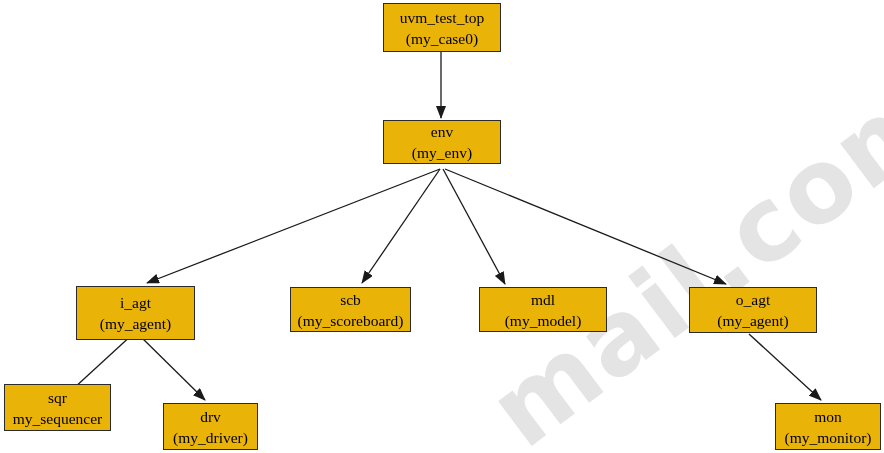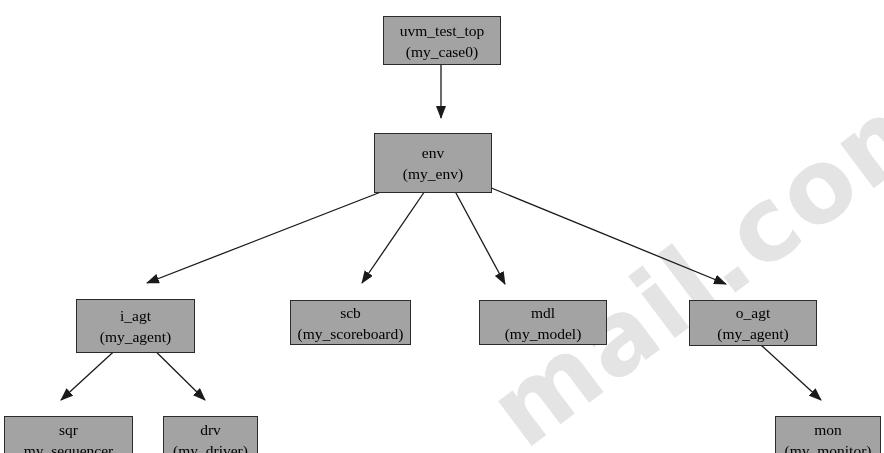--- a/index.html
+++ b/index.html
@@ -35,30 +35,29 @@
   }
   svg.edges {
     position: absolute;
     left: 0;
     top: 0;
     z-index: 1;
   }
   .node {
     position: absolute;
     box-sizing: border-box;
-    background: #a3a3a3;
+    background: #eab308;
     border: 1.5px solid #2b2b2b;
     display: flex;
     flex-direction: column;
     align-items: center;
     justify-content: center;
     text-align: right;
     z-index: 2;
     color: #000000;
-    margin-top: 13px;
   }
   .node .l1, .node .l2 {
     font-size: 15.5px;
     line-height: 21px;
     white-space: nowrap;
   }
 </style>
 </head>
 <body>
 
@@ -80,21 +79,21 @@
     <line x1="134" y1="333" x2="61" y2="400" stroke="#1a1a1a" stroke-width="1.3" marker-end="url(#arrow)"></line>
     <line x1="137" y1="333" x2="205" y2="400" stroke="#1a1a1a" stroke-width="1.3" marker-end="url(#arrow)"></line>
     <line x1="749" y1="334" x2="821" y2="400" stroke="#1a1a1a" stroke-width="1.3" marker-end="url(#arrow)"></line>
   </svg>
 
   <div class="node" style="left:383px; top:3px; width:118px; height:49px">
     <div class="l1">uvm_test_top</div>
     <div class="l2">(my_case0)</div>
   </div>
 
-  <div class="node" style="left:374px; top:120px; width:118px; height:60px">
+  <div class="node" style="left:383px; top:120px; width:118px; height:44px">
     <div class="l1">env</div>
     <div class="l2">(my_env)</div>
   </div>
 
   <div class="node" style="left:76px; top:286px; width:119px; height:54px">
     <div class="l1">i_agt</div>
     <div class="l2">(my_agent)</div>
   </div>
 
   <div class="node" style="left:290px; top:287px; width:121px; height:45px">
@@ -105,21 +104,21 @@
   <div class="node" style="left:479px; top:287px; width:128px; height:45px">
     <div class="l1">mdl</div>
     <div class="l2">(my_model)</div>
   </div>
 
   <div class="node" style="left:689px; top:287px; width:128px; height:46px">
     <div class="l1">o_agt</div>
     <div class="l2">(my_agent)</div>
   </div>
 
-  <div class="node" style="left:4px; top:403px; width:129px; height:47px">
+  <div class="node" style="left:4px; top:384px; width:107px; height:47px">
     <div class="l1">sqr</div>
     <div class="l2">my_sequencer</div>
   </div>
 
   <div class="node" style="left:775px; top:403px; width:106px; height:47px">
     <div class="l1">mon</div>
     <div class="l2">(my_monitor)</div>
   </div>
 
   <div class="node" style="left:163px; top:403px; width:95px; height:47px">

